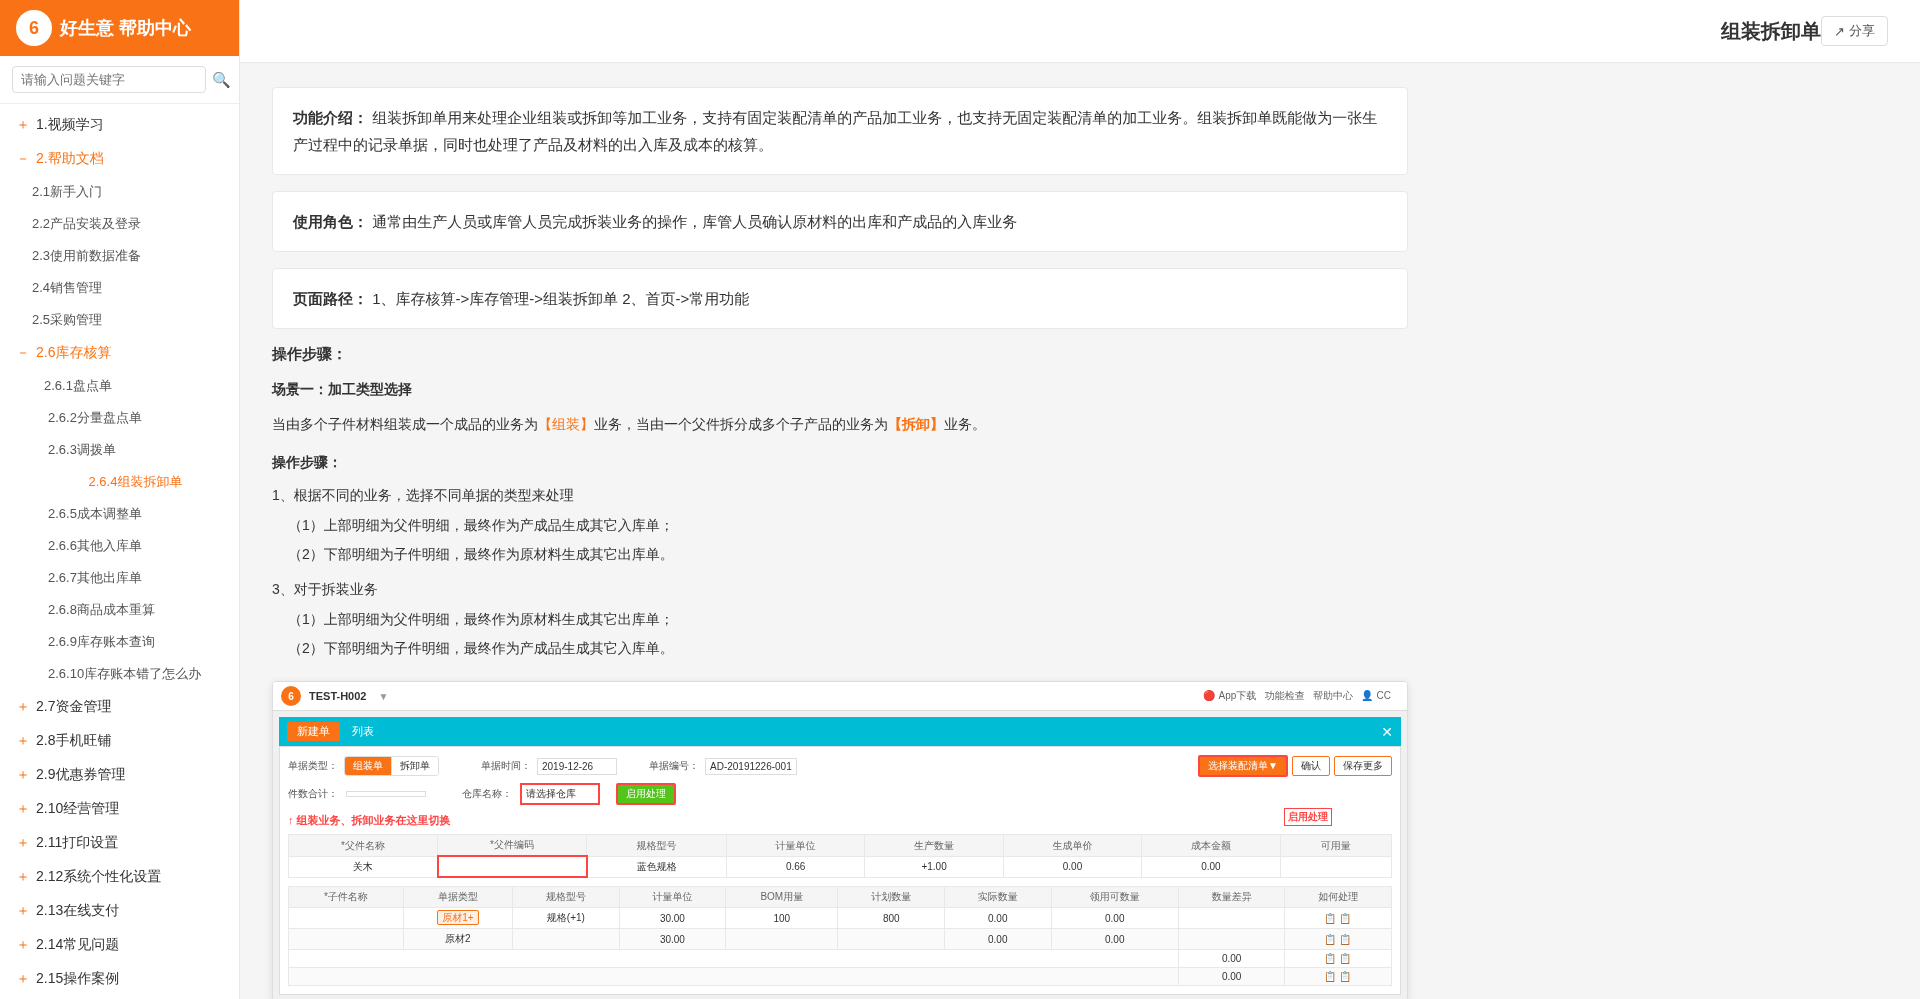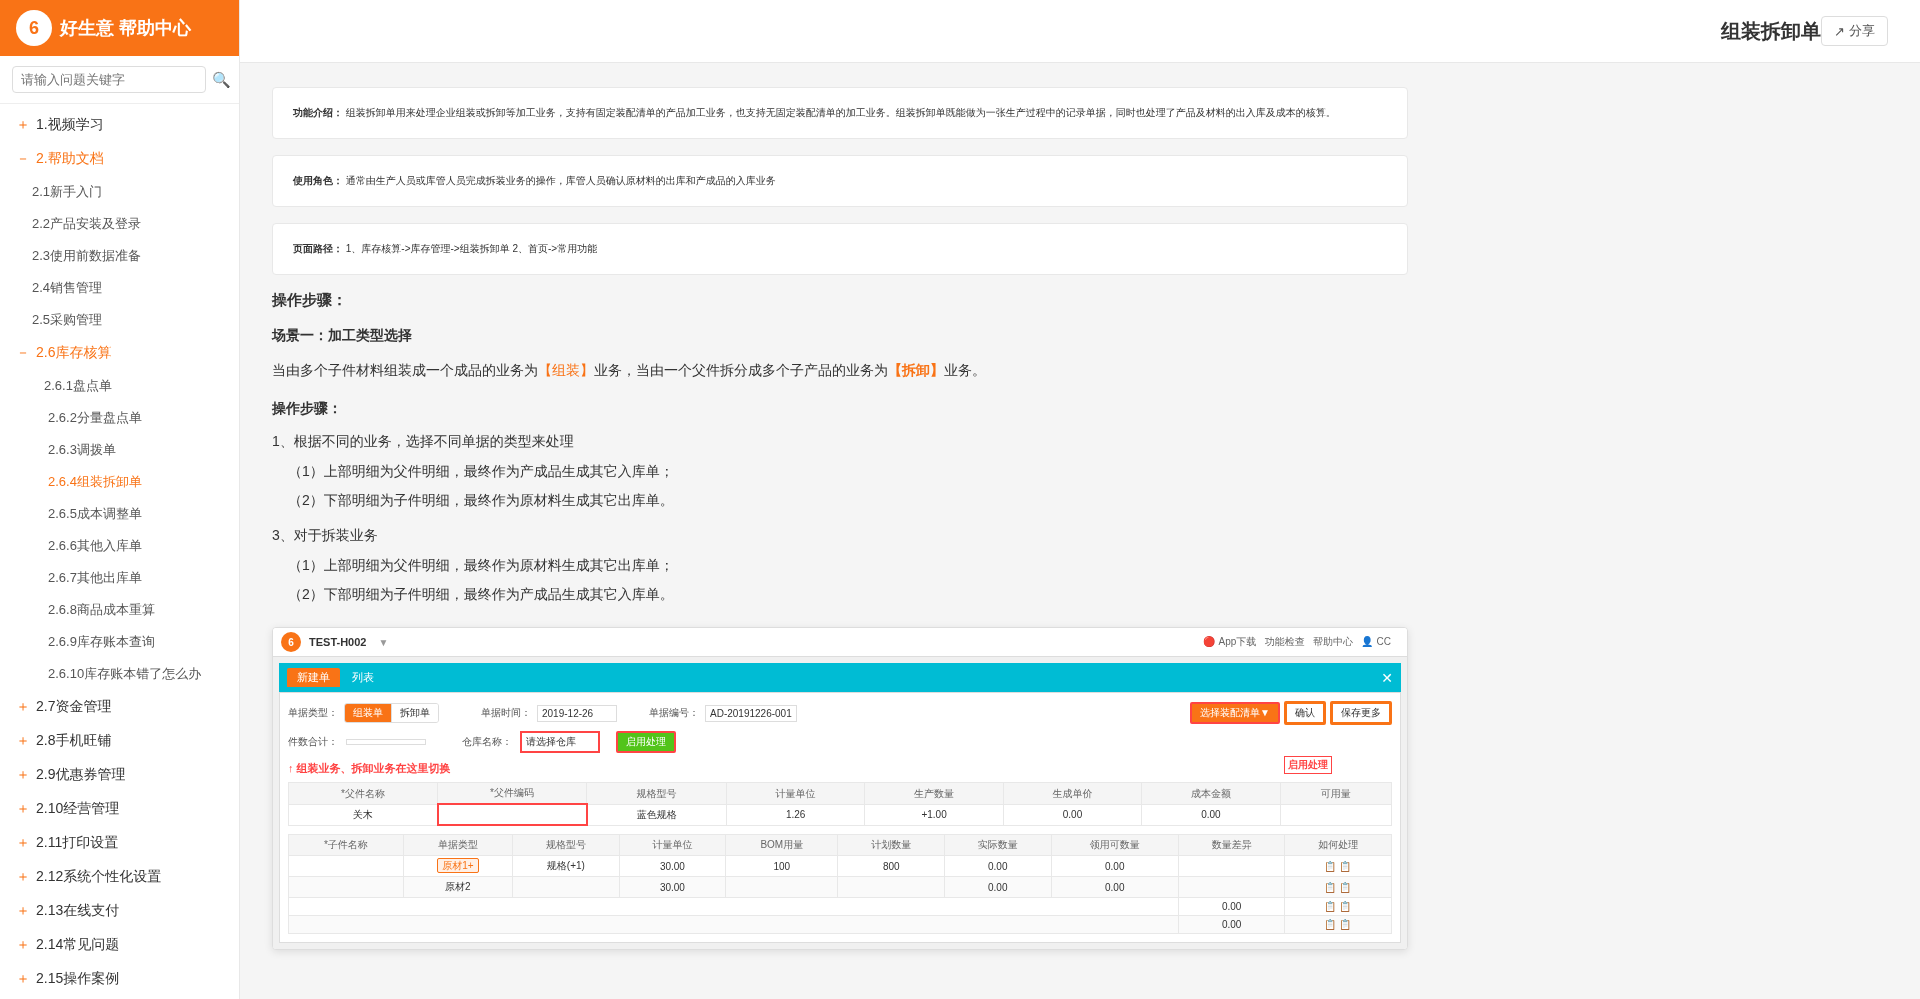--- a/index.html
+++ b/index.html
@@ -72,21 +72,21 @@
     .nav-item.section-title { font-weight: 500; }
     .nav-item .plus-icon { color: #f97316; font-size: 14px; }
     .nav-item .minus-icon { color: #f97316; font-size: 14px; }
     .nav-sub-item {
       padding: 7px 16px 7px 32px;
       cursor: pointer;
       font-size: 13px;
       color: #555;
       display: block;
     }
-    .nav-sub-item.active { color: #f97316; }
+    .nav-sub-item.active { color: #f97316; text-align: center; }
 
     
     #main {
       flex: 1;
       overflow-y: auto;
       background: #f5f5f5;
     }
     #main-header {
       background: #fff;
       padding: 16px 32px;
@@ -118,21 +118,21 @@
     #content {
       padding: 24px 32px;
       max-width: 1200px;
     }
     .info-box {
       background: #fff;
       border: 1px solid #e8e8e8;
       border-radius: 4px;
       padding: 16px 20px;
       margin-bottom: 16px;
-      font-size: 10px;
+      font-size: 15px;
       line-height: 1.8;
       color: #333;
     }
     .section-title-text {
       font-weight: bold;
       font-size: 15px;
       margin-bottom: 12px;
       color: #333;
     }
     .step-text {
@@ -194,21 +194,21 @@
       cursor: pointer;
     }
     .mock-btn-green {
       background: #52c41a;
       color: #fff;
       padding: 2px 8px;
       font-size: 10px;
       border-radius: 2px;
     }
     .mock-btn-outline {
-      border: 3px solid #f97316;
+      border: 1px solid #f97316;
       background: #fff;
       padding: 2px 8px;
       font-size: 10px;
       border-radius: 2px;
     }
     .mock-table {
       width: 100%;
       border-collapse: collapse;
       font-size: 10px;
       background: #fff;
@@ -467,21 +467,21 @@
                     <th>生成单价</th>
                     <th>成本金额</th>
                     <th>可用量</th>
                   </tr>
                 </thead>
                 <tbody>
                   <tr>
                     <td>关木</td>
                     <td class="highlight-cell"></td>
                     <td>蓝色规格</td>
-                    <td>1.26</td>
+                    <td>0.66</td>
                     <td>+1.00</td>
                     <td>0.00</td>
                     <td>0.00</td>
                     <td></td>
                   </tr>
                 </tbody>
               </table>
 
               <table class="mock-table">
                 <thead>

